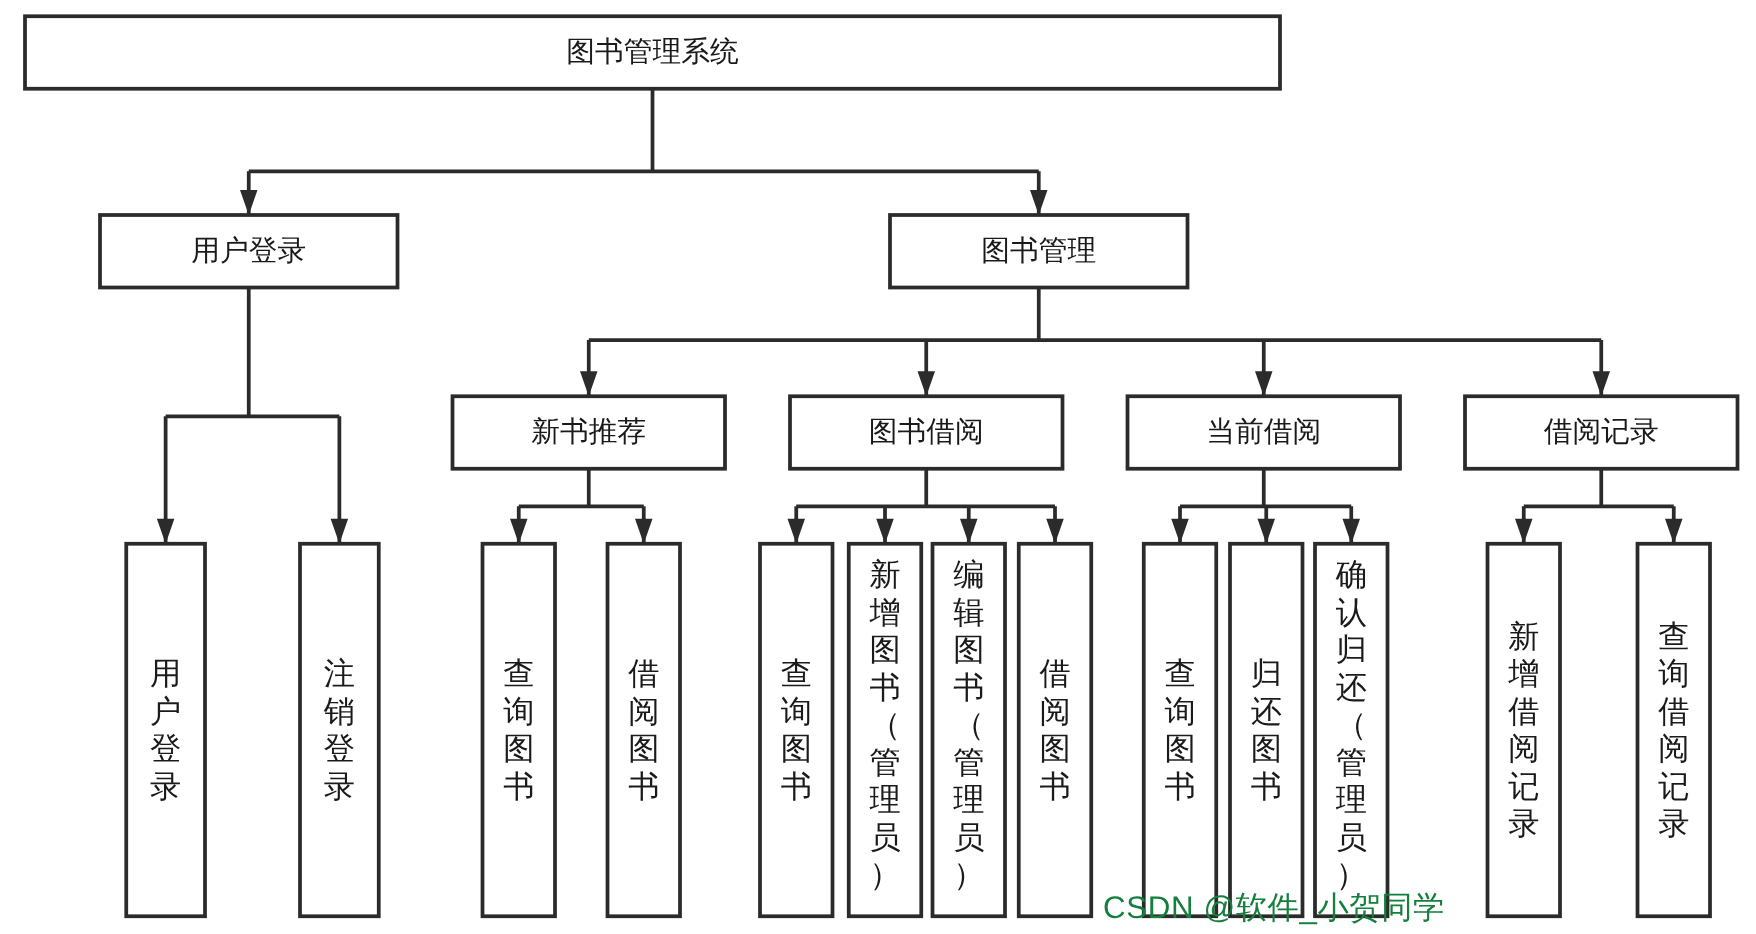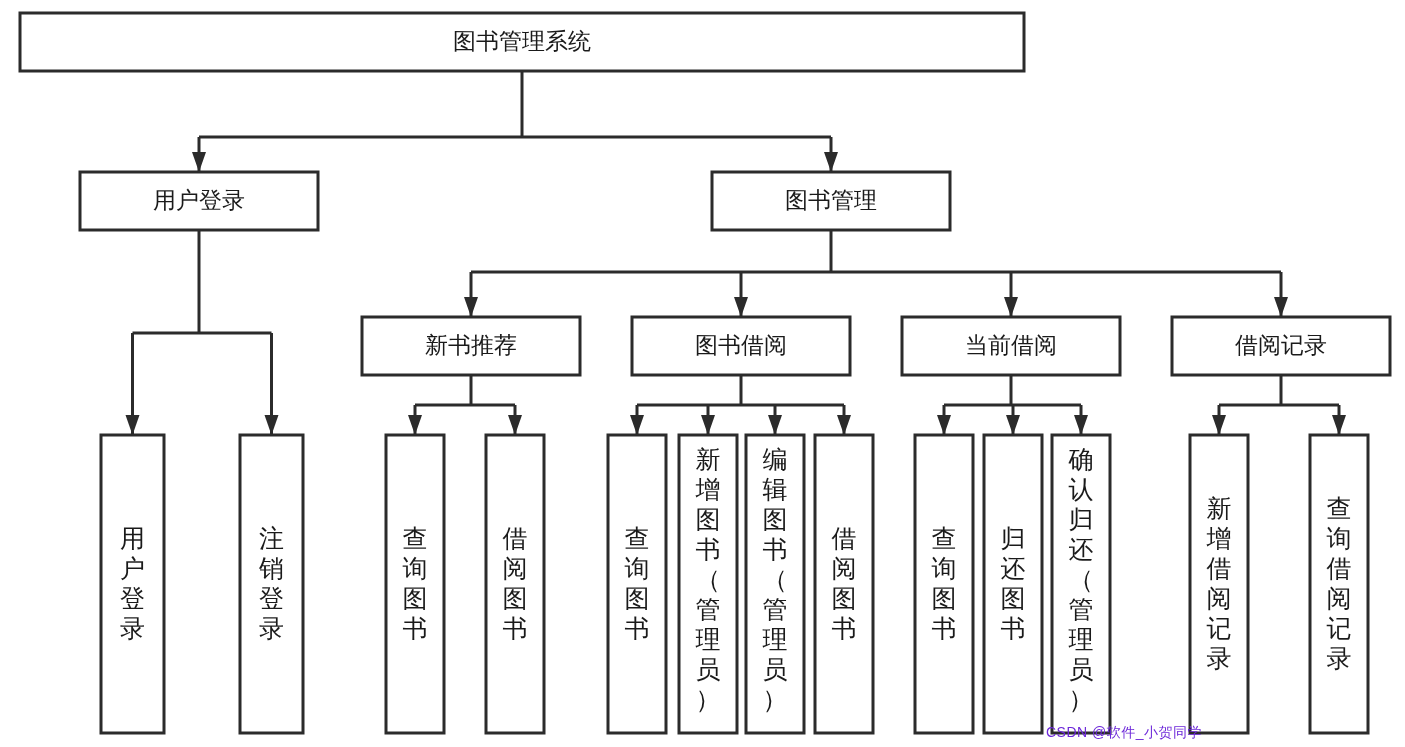--- a/index.html
+++ b/index.html
@@ -11,21 +11,20 @@
     width: 1405px;
     height: 747px;
     font-family: "Liberation Sans", "DejaVu Sans", sans-serif;
     overflow: hidden;
     position: relative;
   }
   #diagram-root {
     position: relative;
     width: 1166px;
     height: 747px;
-    padding-left: 46px;
   }
   svg.diagram-canvas {
     position: absolute;
     top: 0;
     left: 0;
     width: 1405px;
     height: 747px;
   }
   .node-box {
     fill: #ffffff;
@@ -53,22 +52,22 @@
     font-family: "Liberation Sans", "DejaVu Sans", sans-serif;
     font-size: 25px;
     fill: #1a1a1a;
     text-anchor: middle;
   }
   .watermark {
     position: absolute;
     right: 10px;
     bottom: 5px;
     font-family: "Liberation Sans", "DejaVu Sans", sans-serif;
-    font-size: 14px;
-    color: #6d28d9;
+    font-size: 25px;
+    color: #15803d;
     white-space: nowrap;
     letter-spacing: 0.5px;
   }
 </style>
 </head>
 <body>
 
 <div id="diagram-root">
   <svg class="diagram-canvas" viewBox="0 0 1405 747">
     <g id="connectors-layer">

